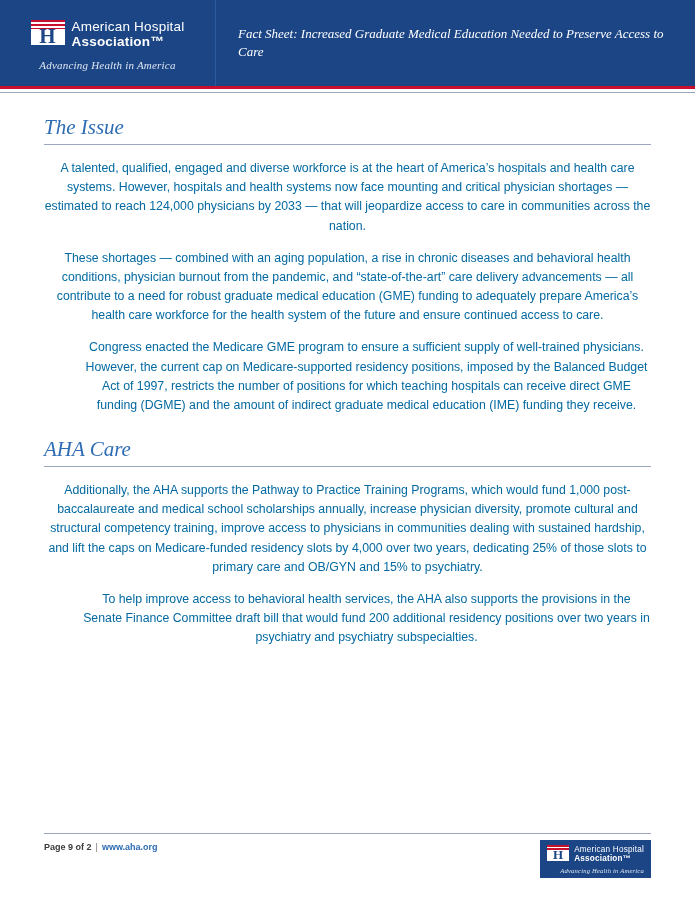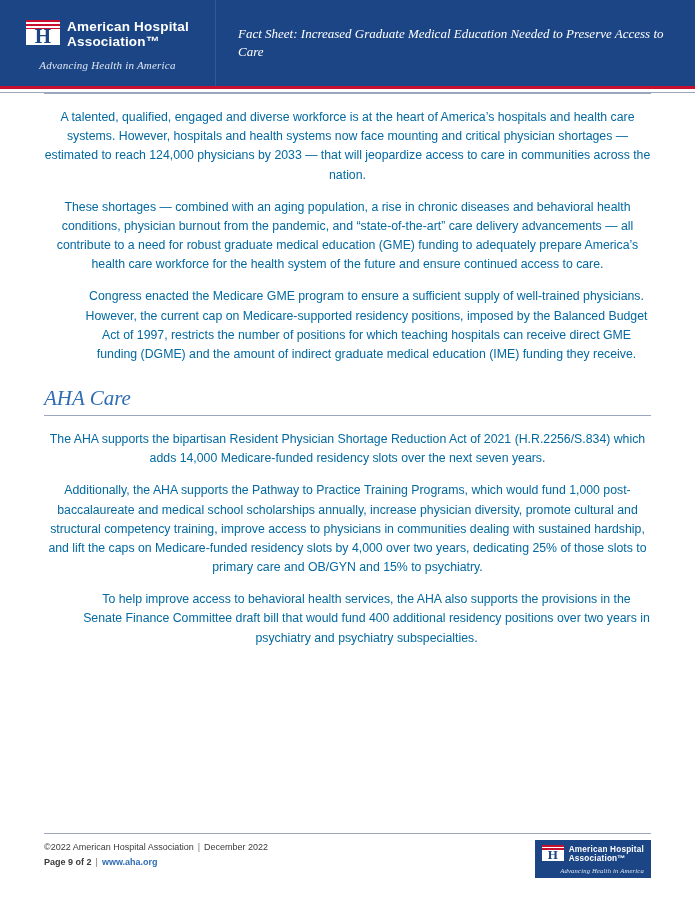--- a/index.html
+++ b/index.html
@@ -80,21 +80,21 @@
     left: 0; right: 0; bottom: 0;
     height: 5px;
     background: #1b4585;
   }
   .logo-text {
     color: #ffffff;
     line-height: 1.05;
   }
   .logo-text .l1 {
     font-size: 13.5px;
-    font-weight: bold;
+    font-weight: normal;
     letter-spacing: 0.2px;
   }
   .logo-text .l2 {
     font-size: 13.5px;
     font-weight: bold;
     letter-spacing: 0.2px;
   }
   .logo-tag {
     margin-top: 9px;
     font-family: "Liberation Serif", serif;
@@ -232,43 +232,40 @@
     <div class="header-right">
       <h1 class="header-title">Fact Sheet: Increased Graduate Medical Education Needed to Preserve Access to Care</h1>
     </div>
   </div>
   <div class="header-rule"></div>
   <div class="header-rule2"></div>
 
   <div class="content">
 
     <div class="issue-block">
+      <h2 class="section-title">The Issue</h2>
       <div class="section-rule"></div>
       <p class="body">A talented, qualified, engaged and diverse workforce is at the heart of America’s hospitals and health care systems. However, hospitals and health systems now face mounting and critical physician shortages — estimated to reach 124,000 physicians by 2033 — that will jeopardize access to care in communities across the nation.</p>
       <p class="body">These shortages — combined with an aging population, a rise in chronic diseases and behavioral health conditions, physician burnout from the pandemic, and “state-of-the-art” care delivery advancements — all contribute to a need for robust graduate medical education (GME) funding to adequately prepare America’s health care workforce for the health system of the future and ensure continued access to care.</p>
       <p class="body">Congress enacted the Medicare GME program to ensure a sufficient supply of well-trained physicians. However, the current cap on Medicare-supported residency positions, imposed by the Balanced Budget Act of 1997, restricts the number of positions for which teaching hospitals can receive direct GME funding (DGME) and the amount of indirect graduate medical education (IME) funding they receive.</p>
     </div>
 
     <div class="issue-block">
       <h2 class="section-title">AHA Care</h2>
       <div class="section-rule"></div>
-      <p class="body">The AHA supports the bipartisan Resident Physician Shortage Reduction Act of 2021 (H.R.2256/S.834) which adds 14,000 Medicare-funded residency slots over the next seven years.</p>
       <p class="body">Additionally, the AHA supports the Pathway to Practice Training Programs, which would fund 1,000 post-baccalaureate and medical school scholarships annually, increase physician diversity, promote cultural and structural competency training, improve access to physicians in communities dealing with sustained hardship, and lift the caps on Medicare-funded residency slots by 4,000 over two years, dedicating 25% of those slots to primary care and OB/GYN and 15% to psychiatry.</p>
-      <p class="body">To help improve access to behavioral health services, the AHA also supports the provisions in the Senate Finance Committee draft bill that would fund 400 additional residency positions over two years in psychiatry and psychiatry subspecialties.</p>
+      <p class="body">To help improve access to behavioral health services, the AHA also supports the provisions in the Senate Finance Committee draft bill that would fund 200 additional residency positions over two years in psychiatry and psychiatry subspecialties.</p>
     </div>
 
   </div>
 
   <div class="footer">
     <div class="footer-rule"></div>
     <div class="footer-inner">
       <div class="footer-text">
-        <div>
-          <span>©2022 American Hospital Association</span><span class="sep">|</span><span>December 2022</span>
-        </div>
         <div>
           <span class="pg">Page 9 of 2</span><span class="sep">|</span><span class="link">www.aha.org</span>
         </div>
       </div>
       <div class="footer-logo">
         <div class="logo-row">
           <div class="logo-mark">
             <div class="stripes"></div>
             <div class="hbar">H</div>
             <div class="bluebar"></div>

